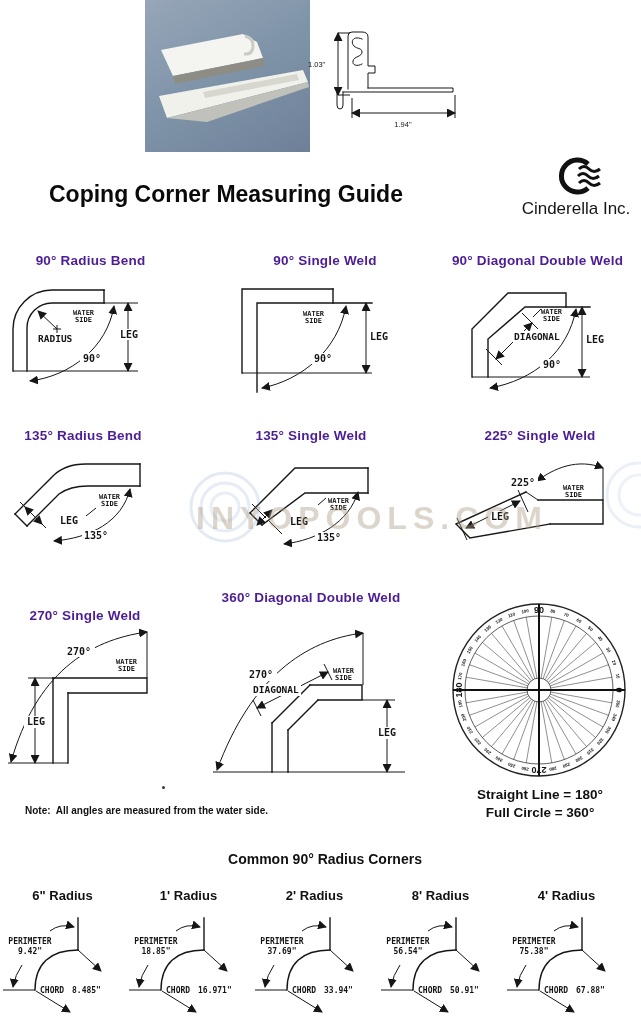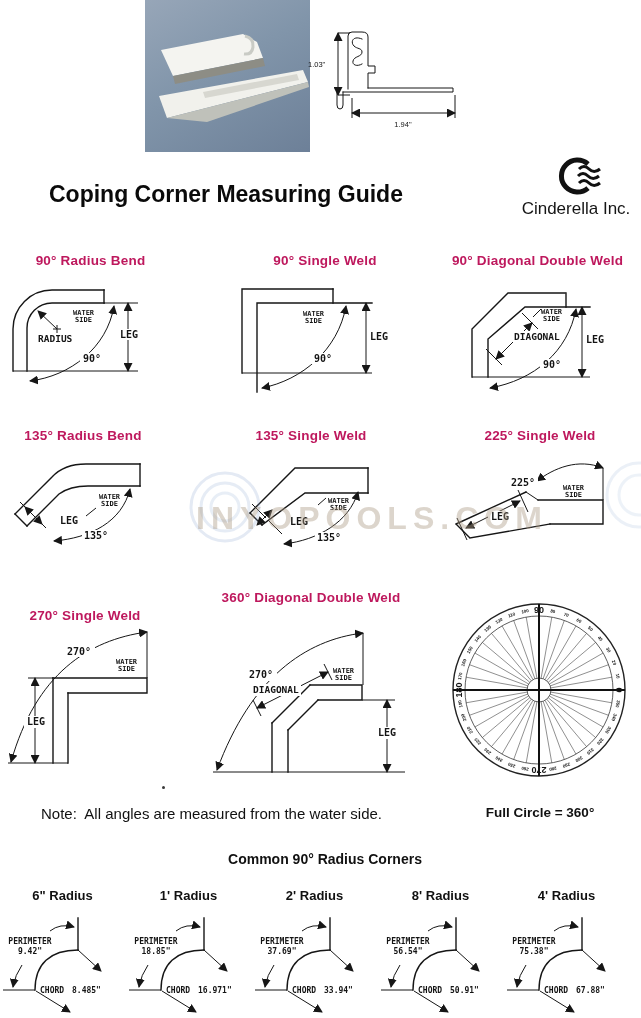--- a/index.html
+++ b/index.html
@@ -1,22 +1,22 @@
 <!DOCTYPE html>
 <html><head>
 <meta charset="utf-8">
 <style>
   html,body{margin:0;padding:0;background:#fff;}
   .page{position:relative;width:641px;height:1018px;background:#fff;overflow:hidden;
         font-family:"Liberation Sans",sans-serif;color:#111;}
-  .h{position:absolute;font-weight:bold;font-size:13.5px;text-align:center;color:#be185d;letter-spacing:.2px;}
+  .h{position:absolute;font-weight:bold;font-size:13.5px;text-align:center;color:#4c1d95;letter-spacing:.2px;}
   .title{position:absolute;left:20px;top:181px;width:420px;font-size:23px;font-weight:bold;color:#0a0a0a;margin-left:29px;}
   .brand{position:absolute;left:506px;top:199px;width:140px;text-align:center;font-size:17px;color:#151515;}
   .legend{position:absolute;left:440px;width:200px;text-align:center;font-weight:bold;font-size:13.5px;}
-  .note{position:absolute;left:25px;top:805px;font-weight:normal;font-size:15px;white-space:pre;margin-left:16px;}
+  .note{position:absolute;left:25px;top:805px;font-weight:bold;font-size:10px;white-space:pre;}
   .common-title{position:absolute;left:125px;top:851px;width:400px;text-align:center;font-weight:bold;font-size:14px;}
   .rlab{position:absolute;top:888px;width:125px;text-align:center;font-weight:bold;font-size:13px;}
   .photo{position:absolute;left:145px;top:0;width:165px;height:152px;
          background:linear-gradient(150deg,#97a6b8 0%,#8195aa 45%,#6d8098 100%);}
   svg{position:absolute;overflow:visible;}
   svg.inplace{overflow:hidden;}
   .ln{fill:none;stroke:#161616;stroke-width:1.4;stroke-linecap:square;}
   .thin{stroke-width:1;}
   .dim{fill:none;stroke:#161616;stroke-width:1;}
   svg text{font-family:"DejaVu Sans Mono",monospace;font-weight:bold;fill:#141414;}
@@ -296,20 +296,21 @@
       <text x="77.1" y="170.8" text-anchor="middle" font-size="4.5" font-weight="normal" fill="#111" dy="0.35em" transform="rotate(-170 77.1 170.8)">260</text>
       <text x="104.9" y="170.8" text-anchor="middle" font-size="4.5" font-weight="normal" fill="#111" dy="0.35em" transform="rotate(-190 104.9 170.8)">280</text>
       <text x="118.4" y="167.2" text-anchor="middle" font-size="4.5" font-weight="normal" fill="#111" dy="0.35em" transform="rotate(-200 118.4 167.2)">290</text>
       <text x="131.0" y="161.3" text-anchor="middle" font-size="4.5" font-weight="normal" fill="#111" dy="0.35em" transform="rotate(-210 131.0 161.3)">300</text>
       <text x="142.4" y="153.3" text-anchor="middle" font-size="4.5" font-weight="normal" fill="#111" dy="0.35em" transform="rotate(-220 142.4 153.3)">310</text>
       <text x="152.3" y="143.4" text-anchor="middle" font-size="4.5" font-weight="normal" fill="#111" dy="0.35em" transform="rotate(-230 152.3 143.4)">320</text>
       <text x="160.3" y="132.0" text-anchor="middle" font-size="4.5" font-weight="normal" fill="#111" dy="0.35em" transform="rotate(-240 160.3 132.0)">330</text>
       <text x="166.2" y="119.4" text-anchor="middle" font-size="4.5" font-weight="normal" fill="#111" dy="0.35em" transform="rotate(-250 166.2 119.4)">340</text>
       <text x="169.8" y="105.9" text-anchor="middle" font-size="4.5" font-weight="normal" fill="#111" dy="0.35em" transform="rotate(-260 169.8 105.9)">350</text>
     </svg>
+  <div class="legend" style="top:787px">Straight Line = 180°</div>
   <div class="legend" style="top:805px">Full Circle = 360°</div>
 
   <div class="note">Note:  All angles are measured from the water side.</div>
   <div class="dot"></div>
 
   <svg width="80" height="80" viewBox="0 0 80 80" style="left:185px;top:467px;pointer-events:none">
     <circle cx="40" cy="40" r="34" fill="none" stroke="rgba(130,160,205,0.22)" stroke-width="3"></circle>
     <circle cx="40" cy="40" r="24" fill="none" stroke="rgba(130,160,205,0.20)" stroke-width="3"></circle>
     <circle cx="40" cy="40" r="14" fill="none" stroke="rgba(130,160,205,0.18)" stroke-width="3"></circle>
   </svg>

